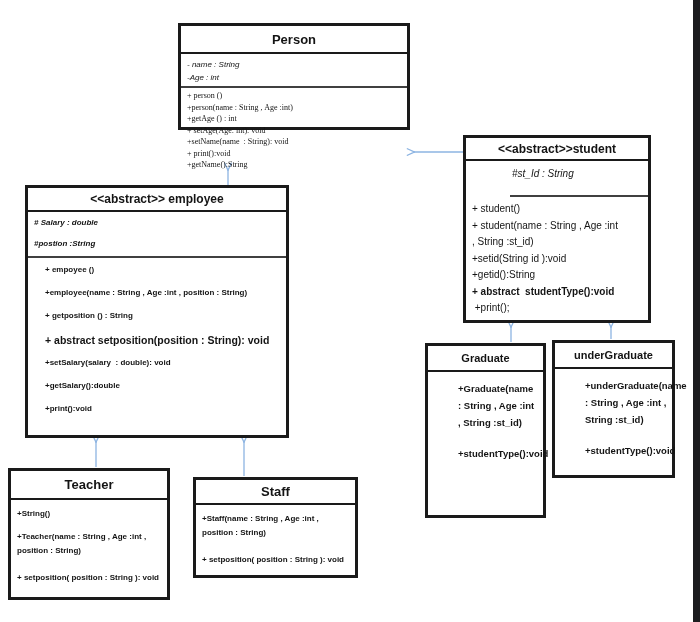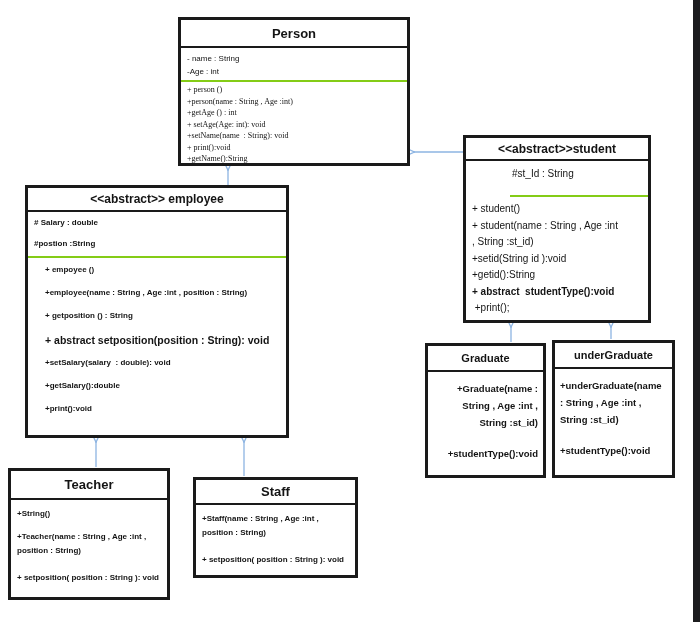--- a/index.html
+++ b/index.html
@@ -4,46 +4,46 @@
 <style>
   html,body{margin:0;padding:0;background:#fff;}
   #canvas{
     position:relative;width:700px;height:622px;background:#ffffff;overflow:hidden;
     font-family:"Liberation Sans", sans-serif;color:#141414;
   }
   
   .cls{position:absolute;background:#fff;border:3px solid #1a1a1a;box-sizing:border-box;}
   .cls-title{display:flex;align-items:center;justify-content:center;
     font-weight:bold;border-bottom:2px solid #1a1a1a;box-sizing:border-box;}
-  .cls-attrs{border-bottom:2px solid #84cc16;box-sizing:border-box;}
+  .cls-attrs{border-bottom:2px solid #404040;box-sizing:border-box;font-style:italic;}
   .line{white-space:pre-wrap;}
   
-  .person{left:178px;top:17px;width:232px;height:149px;}
+  .person{left:178px;top:23px;width:232px;height:107px;}
   .person .cls-title{height:28px;font-size:13px;}
   .person .cls-attrs{height:34px;padding:4px 6px;font-size:8px;line-height:13px;}
   .person .cls-methods{padding:2px 6px;font-size:8px;line-height:11.5px;font-family:Liberation Serif, serif;}
   
   .employee{left:25px;top:185px;width:264px;height:253px;}
   .employee .cls-title{height:24px;font-size:12px;text-align:right;}
   .employee .cls-attrs{height:46px;padding:6px;font-size:8px;font-weight:bold;}
   .employee .cls-attrs .line{margin-bottom:12px;}
   .employee .cls-methods{padding:7px 17px;font-size:8px;font-weight:bold;}
   .employee .cls-methods .line{margin-bottom:14px;}
   .employee .cls-methods .abstract-line{font-size:10.5px;white-space:nowrap;margin-bottom:12px;}
   
   .student{left:463px;top:135px;width:188px;height:188px;}
   .student .cls-title{height:23px;font-size:12px;}
   .student .cls-attrs{height:36px;padding:7px 2px;font-size:10px;margin-left:44px;}
   .student .cls-methods{padding:4px 6px;font-size:10px;line-height:16.5px;}
   .student .cls-methods .abstract-line{font-weight:bold;}
   
-  .graduate{left:425px;top:343px;width:121px;height:135px;text-align:right;}
+  .graduate{left:425px;top:343px;width:121px;height:175px;}
   .undergraduate{left:552px;top:340px;width:123px;height:138px;}
   .graduate .cls-title,.undergraduate .cls-title{height:26px;font-size:11px;}
-  .graduate .cls-methods,.undergraduate .cls-methods{padding:8px 5px;font-size:9.5px;font-weight:bold;line-height:17px;}
+  .graduate .cls-methods,.undergraduate .cls-methods{padding:8px 5px;font-size:9.5px;font-weight:bold;line-height:17px;margin-left:25px;}
   .graduate .cls-methods .ctor,.undergraduate .cls-methods .ctor{margin-bottom:14px;}
   
   .teacher{left:8px;top:468px;width:162px;height:132px;}
   .teacher .cls-title{height:29px;font-size:13px;}
   .teacher .cls-methods{padding:7px 6px;font-size:8px;font-weight:bold;line-height:14px;}
   .teacher .cls-methods .m0{margin-bottom:9px;}
   .teacher .cls-methods .ctor{margin-bottom:13px;}
   .staff{left:193px;top:477px;width:165px;height:101px;}
   .staff .cls-title{height:25px;font-size:13px;}
   .staff .cls-methods{padding:7px 6px;font-size:8px;font-weight:bold;line-height:14px;}

